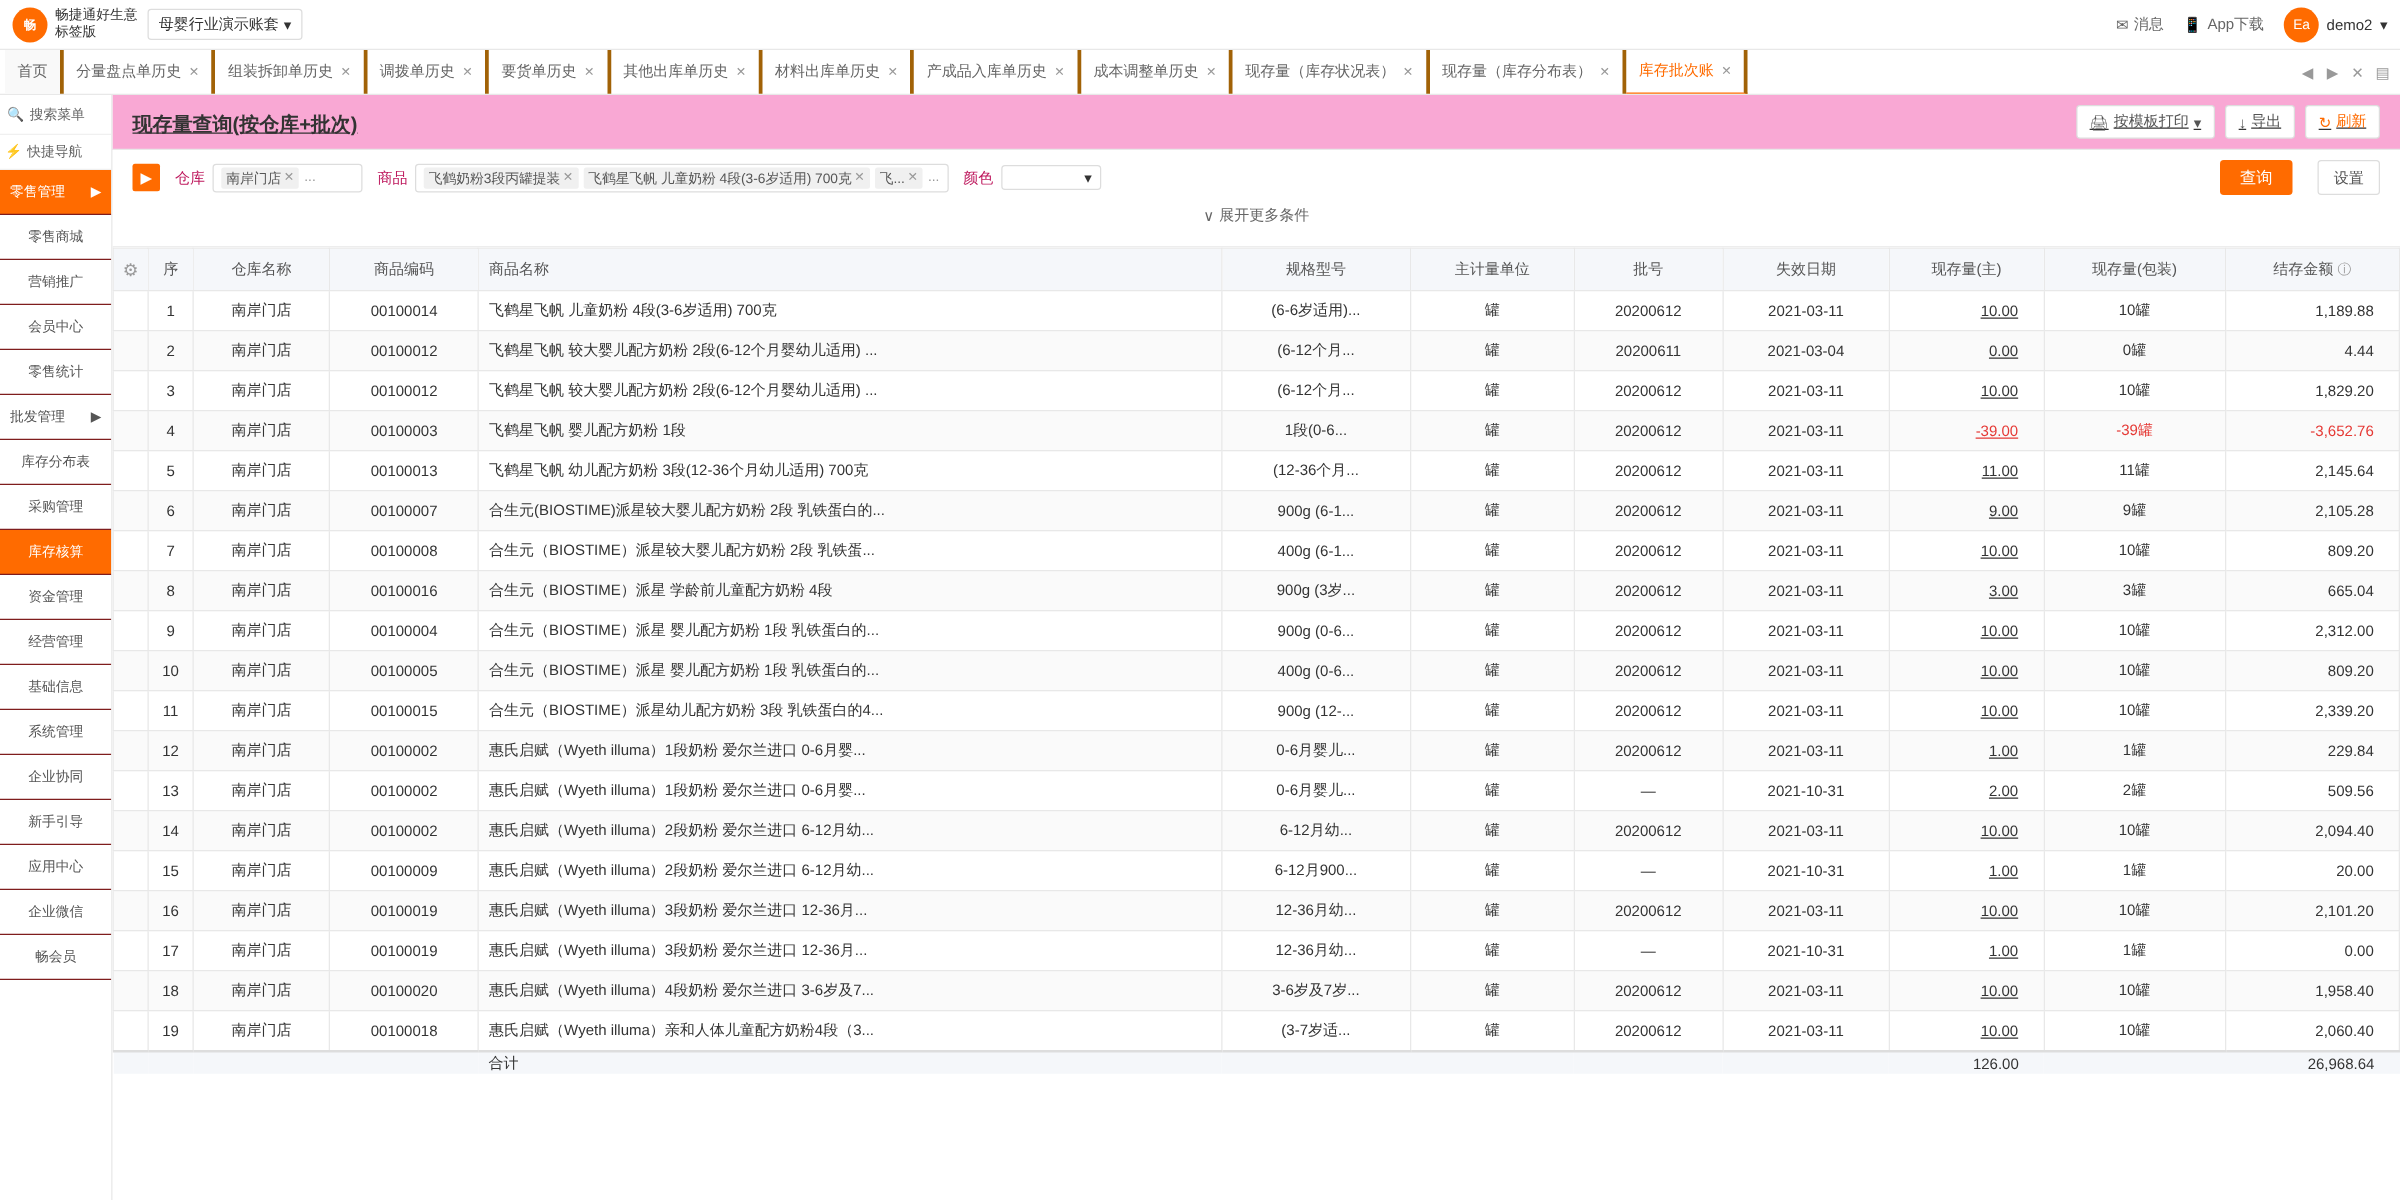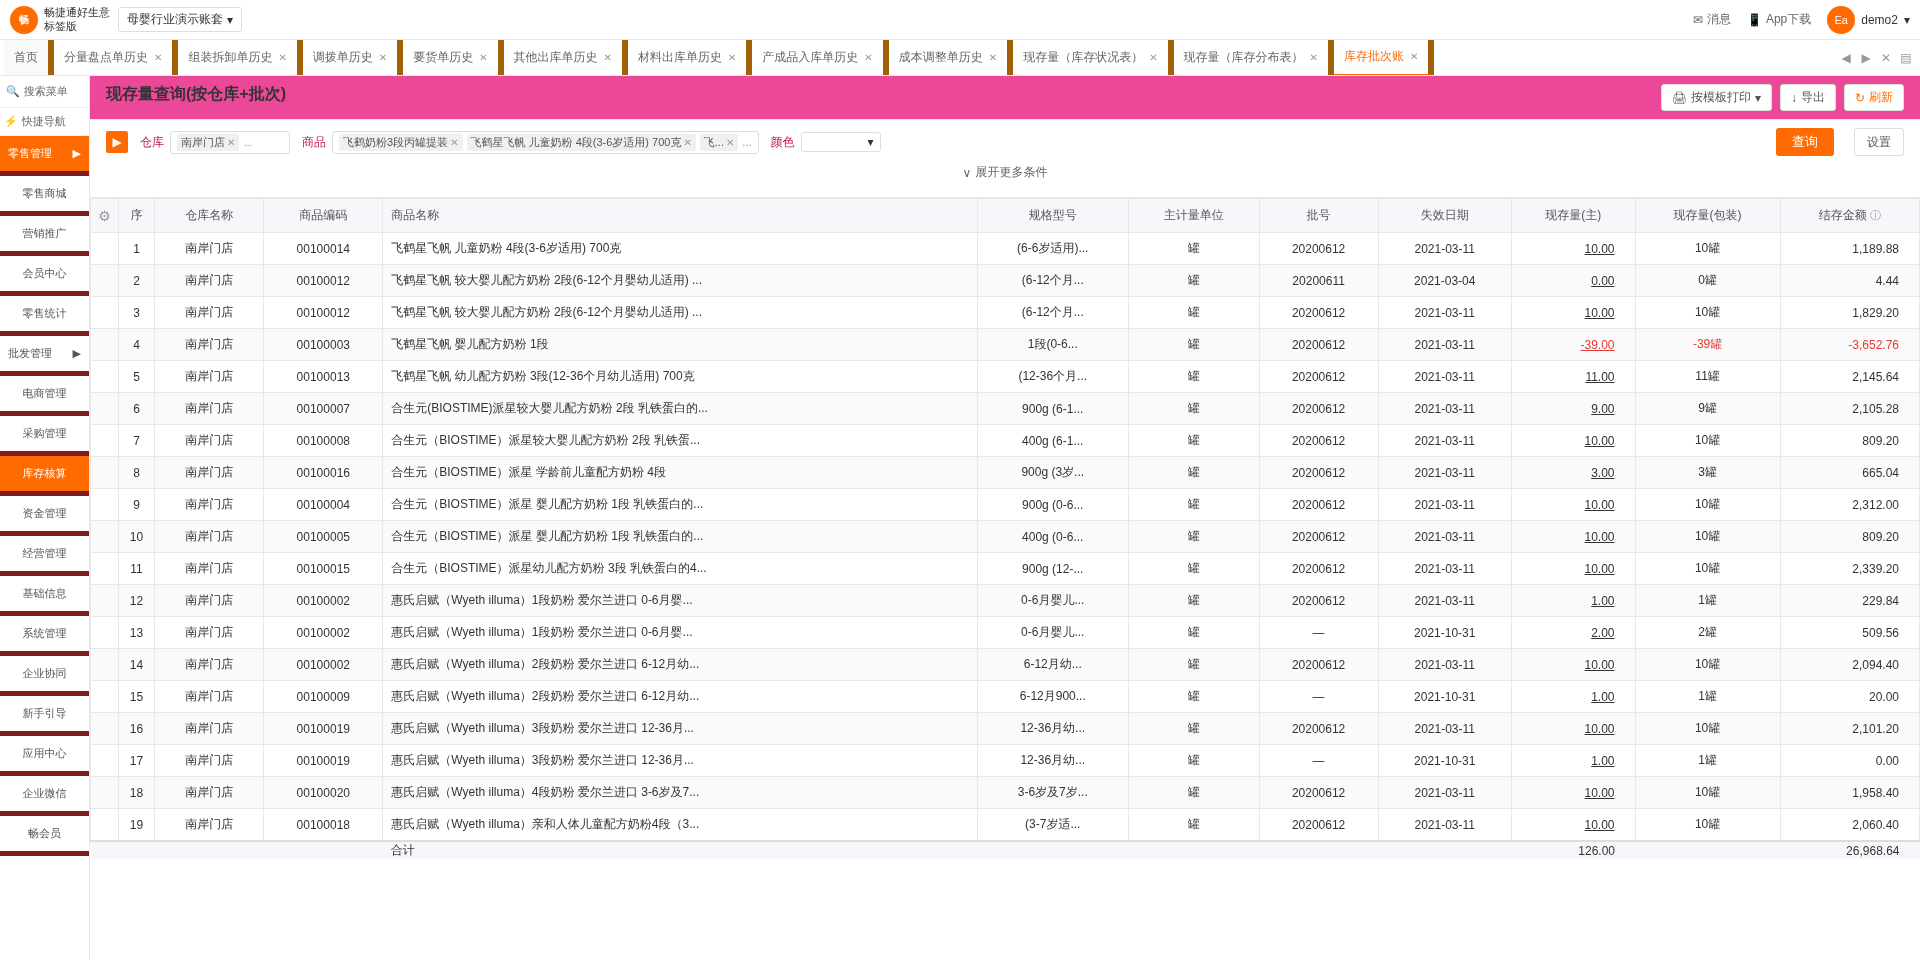--- a/index.html
+++ b/index.html
@@ -62,21 +62,21 @@
       align-items: center;
       border-bottom: 1px solid #e8e8e8;
       height: 36px;
       overflow: hidden;
       padding: 0 4px;
     }
     .nav-tab {
       display: flex; align-items: center; gap: 4px;
       padding: 0 10px; height: 36px;
       font-size: 12px; color: #666; cursor: pointer;
-      border-right: 6px solid #a16207;
+      border-right: 3px solid #a16207;
       white-space: nowrap;
       position: relative;
       font-family: Liberation Serif, serif;
     }
     .nav-tab.active { color: #ff6b00; border-bottom: 2px solid #ff6b00; }
     .nav-tab.home { background: #f9f9f9; font-weight: 500; }
     .nav-tab .close-btn { color: #999; font-size: 10px; margin-left: 2px; }
     .nav-arrows { display: flex; align-items: center; margin-left: auto; }
     .nav-arrow { width: 20px; height: 36px; display: flex; align-items: center; justify-content: center; cursor: pointer; color: #999; }
 
@@ -109,42 +109,43 @@
     .sidebar-menu {
       flex: 1;
       overflow-y: auto;
     }
     .sidebar-item {
       padding: 10px 6px;
       text-align: center;
       font-size: 11px;
       color: #555;
       cursor: pointer;
-      border-bottom: 5px solid #7f1d1d;
+      border-bottom: 1px solid #7f1d1d;
       display: flex; flex-direction: column; align-items: center; gap: 4px;
     }
     .sidebar-item.active { background: #ff6b00; color: #fff; }
     .sidebar-item.has-arrow { flex-direction: row; justify-content: space-between; padding: 10px 8px; text-align: left; }
 
     
     .content-area {
       flex: 1;
       display: flex;
       flex-direction: column;
       overflow: hidden;
     }
 
     
     .page-header {
-      background: #ec4899;
+      background: #f9a8d4;
       padding: 8px 16px;
       display: flex;
-      align-items: flex-start;
+      align-items: flex-end;
       justify-content: space-between;
       border-bottom: 1px solid #e8e8e8;
+      text-decoration: underline;
     }
     .page-title { font-size: 16px; font-weight: 600; color: #333; }
     .page-actions { display: flex; align-items: center; gap: 8px; }
     .action-btn {
       display: flex; align-items: center; gap: 4px;
       padding: 4px 10px; border: 1px solid #ddd; border-radius: 3px;
       background: #fff; cursor: pointer; font-size: 12px; color: #555;
     }
     .refresh-btn { color: #ff6b00; }
 
@@ -332,21 +333,21 @@
         <span>会员中心</span>
       </div>
       <div class="sidebar-item">
         <span>零售统计</span>
       </div>
       <div class="sidebar-item has-arrow">
         <span>批发管理</span>
         <span>▶</span>
       </div>
       <div class="sidebar-item">
-        <span>电商管理</span>
+        <span>库存分布表</span>
       </div>
       <div class="sidebar-item">
         <span>采购管理</span>
       </div>
       <div class="sidebar-item" style="background:#ff6b00; color:#fff;">
         <span>库存核算</span>
       </div>
       <div class="sidebar-item">
         <span>资金管理</span>
       </div>

